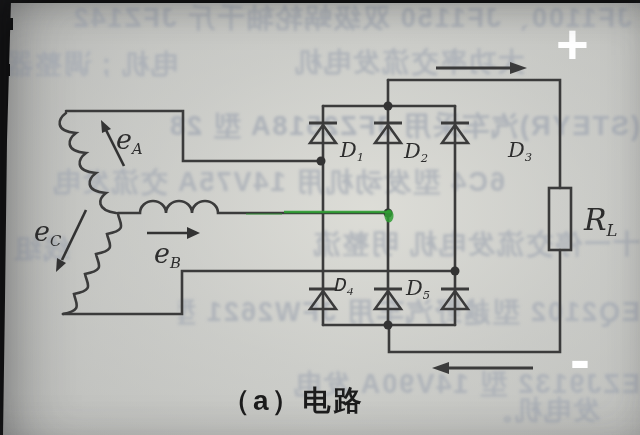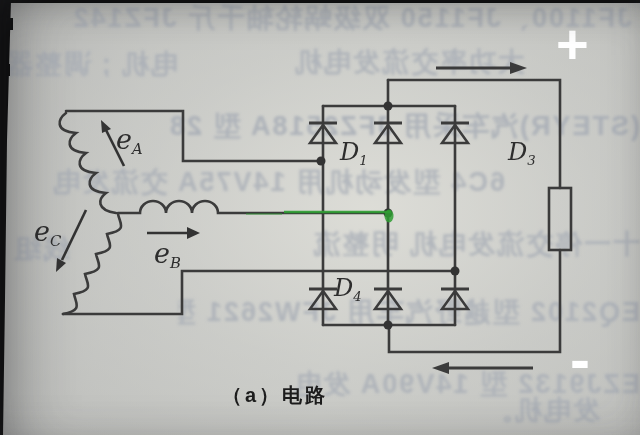--- a/index.html
+++ b/index.html
@@ -17,28 +17,28 @@
   .bleed{position:absolute;color:#a4aab4;opacity:.72;transform:scaleX(-1);
     font-family:"Liberation Sans",sans-serif;font-weight:700;font-size:27px;
     line-height:33px;height:33px;white-space:nowrap;overflow:hidden;
     filter:blur(1.4px);letter-spacing:2px;z-index:1;}
   svg.circuit{position:absolute;left:0;top:0;z-index:3;}
   
   .lbl{position:absolute;z-index:5;color:#2d2d2d;font-style:italic;
     font-family:"DejaVu Serif",serif;white-space:nowrap;}
   .lbl .sub{font-size:.55em;vertical-align:-0.35em;font-style:italic;}
   .emf{font-size:27px;}
-  .dio{font-size:24px;}
+  .dio{font-size:21px;}
   .load{font-size:30px;}
   .polarity{position:absolute;z-index:5;color:#ffffff;
     font-family:"Liberation Sans",sans-serif;font-weight:700;line-height:1;}
   #plus-sign{left:556px;top:16px;font-size:56px;}
   #minus-sign{left:570px;top:330px;font-size:60px;}
   #caption{position:absolute;left:222px;top:382px;z-index:5;color:#1d1d1d;
-    font-family:"Liberation Sans",sans-serif;font-weight:700;font-size:20px;
+    font-family:"Liberation Sans",sans-serif;font-weight:700;font-size:28px;
     letter-spacing:3px;white-space:nowrap;}
 </style>
 </head>
 <body>
 
 <div id="page">
 
   <div class="bleed" style="left:8px;top:2px;width:624px;">JF1100、JF1150 双级蜗轮轴千斤 JFZ142</div>
   <div class="bleed" style="left:8px;top:48px;width:170px;">电机；调整器</div>
   <div class="bleed" style="left:290px;top:46px;width:235px;">大功率交流发电机</div>
@@ -154,27 +154,36 @@
   <div class="lbl emf" style="left:154px;top:238px;">
     <span>e</span><span class="sub">B</span>
   </div>
   <div class="lbl emf" style="left:34px;top:216px;">
     <span>e</span><span class="sub">C</span>
   </div>
 
   <div class="lbl dio" style="left:340px;top:138px;">
     <span>D</span><span class="sub">1</span>
   </div>
+  <div class="lbl dio" style="left:404px;top:139px;">
+    <span>D</span><span class="sub">2</span>
+  </div>
   <div class="lbl dio" style="left:472px;top:138px;margin-left:36px;">
     <span>D</span><span class="sub">3</span>
   </div>
-  <div class="lbl dio" style="left:334px;top:274px;">
+  <div class="lbl dio" style="left:334px;top:274px;font-family:Liberation Mono, monospace;">
     <span>D</span><span class="sub">4</span>
   </div>
+  <div class="lbl dio" style="left:406px;top:276px;">
+    <span>D</span><span class="sub">5</span>
+  </div>
 
+  <div class="lbl load" style="left:584px;top:202px;">
+    <span>R</span><span class="sub">L</span>
+  </div>
 
   <div class="polarity" id="plus-sign">+</div>
   <div class="polarity" id="minus-sign">-</div>
 
   <div id="caption">（a）电路</div>
 
   <div id="vignette"></div>
 </div>
 
 </body></html>

